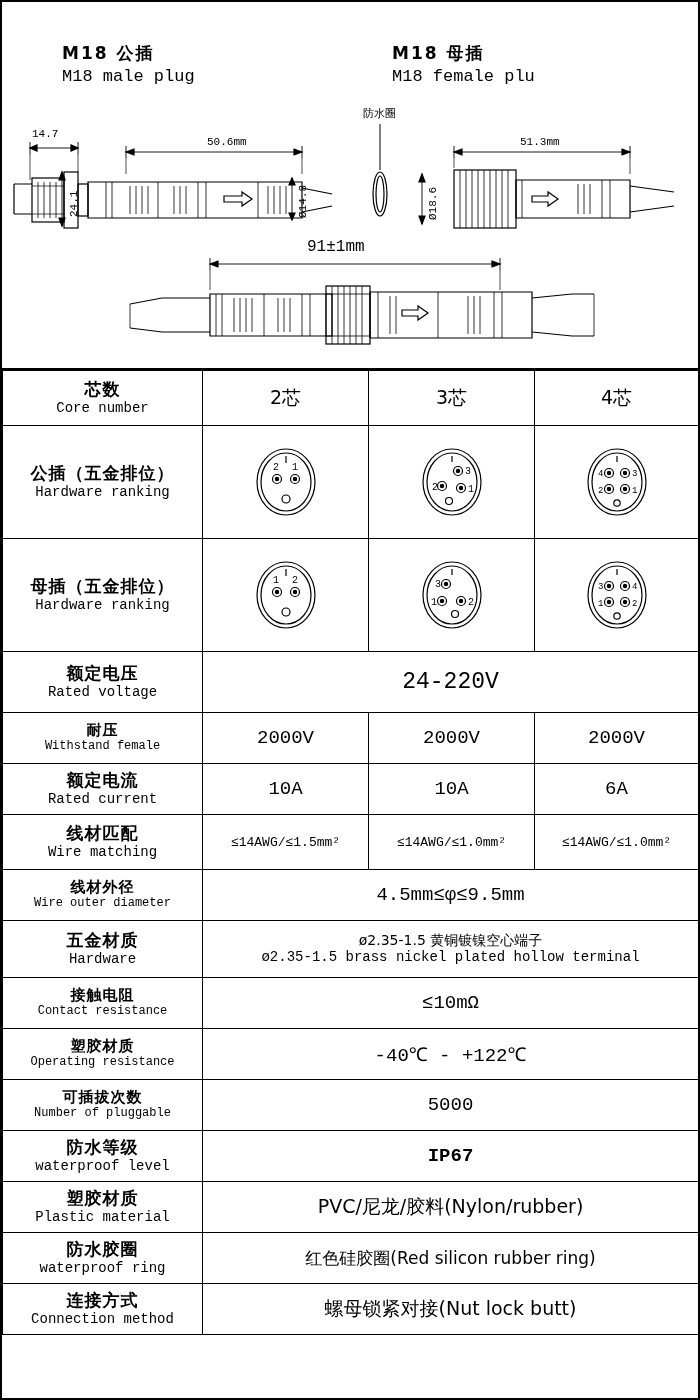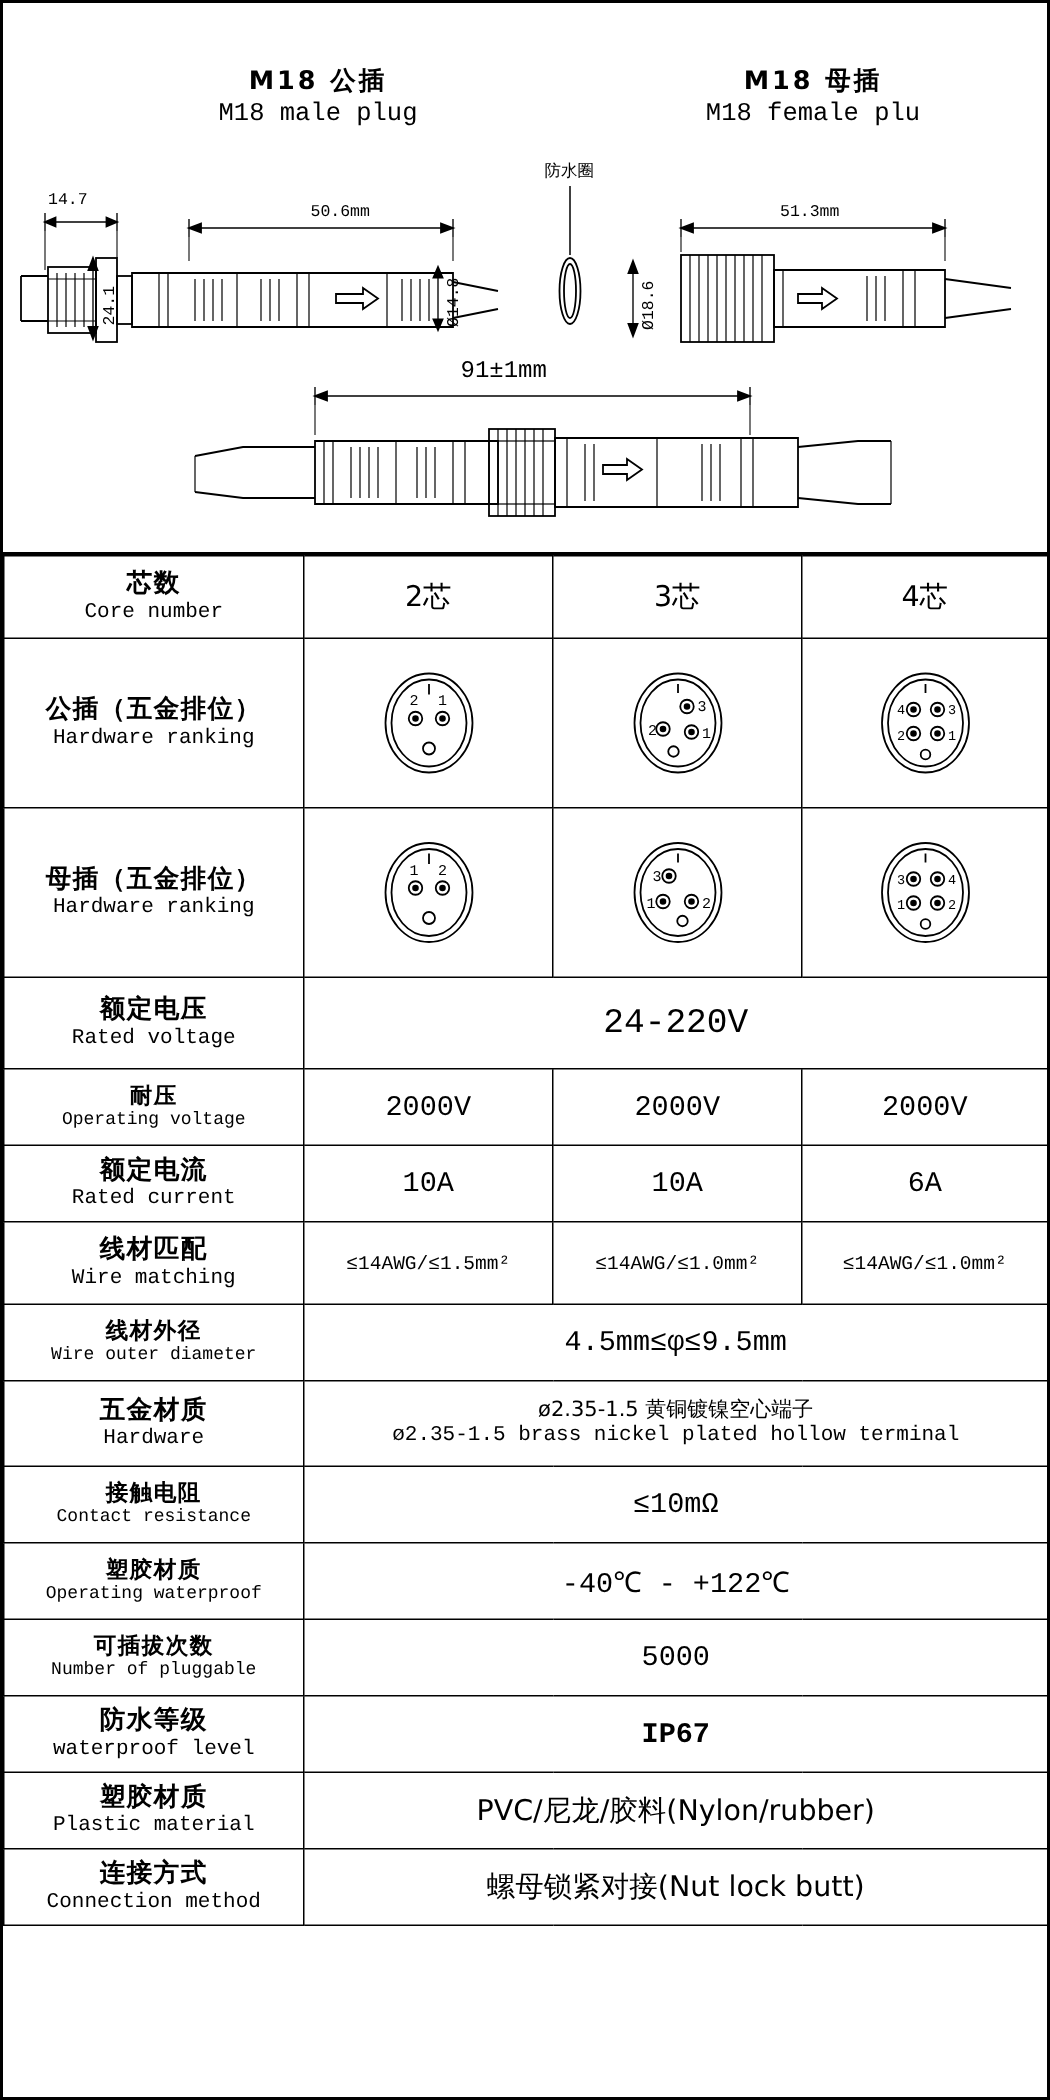--- a/index.html
+++ b/index.html
@@ -8,21 +8,21 @@
     background:#ffffff;
     font-family:"Liberation Sans", sans-serif;
     color:#000;
     overflow:hidden;
   }
   .sheet{position:relative;width:700px;height:1400px;box-sizing:border-box;border:2px solid #000;}
 
   
   .drawing{position:relative;height:368px;width:100%;box-sizing:border-box;border-bottom:2px solid #000;}
 
-  .ttl{position:absolute;text-align:center;font-family:"Liberation Mono", monospace;}
+  .ttl{position:absolute;text-align:left;font-family:"Liberation Mono", monospace;}
   .ttl .cn{font-family:"DejaVu Sans", sans-serif;font-size:17px;font-weight:bold;letter-spacing:2px;}
   .ttl .en{font-size:17px;margin-top:2px;}
 
   .lbl{position:absolute;font-family:"Liberation Mono", monospace;font-size:11px;white-space:nowrap;}
   .lbl.rot{transform:rotate(-90deg);transform-origin:left top;}
 
   svg.draw{position:absolute;left:0;top:0;}
 
   
   table{border-collapse:collapse;width:100%;table-layout:fixed;}
@@ -343,21 +343,21 @@
         <td class="hdr">
           <div class="cn">额定电压</div>
           <div class="en">Rated voltage</div>
         </td>
         <td class="val big" colspan="3" style="height:56px;">24-220V</td>
       </tr>
 
       <tr>
         <td class="hdr sm">
           <div class="cn">耐压</div>
-          <div class="en">Operating voltage</div>
+          <div class="en">Withstand female</div>
         </td>
         <td class="val" style="height:46px;">2000V</td>
         <td class="val">2000V</td>
         <td class="val">2000V</td>
       </tr>
 
       <tr>
         <td class="hdr">
           <div class="cn">额定电流</div>
           <div class="en">Rated current</div>
@@ -402,21 +402,21 @@
         <td class="hdr sm">
           <div class="cn">接触电阻</div>
           <div class="en">Contact resistance</div>
         </td>
         <td class="val" colspan="3" style="height:46px;">≤10mΩ</td>
       </tr>
 
       <tr>
         <td class="hdr sm">
           <div class="cn">塑胶材质</div>
-          <div class="en">Operating waterproof</div>
+          <div class="en">Operating resistance</div>
         </td>
         <td class="val" colspan="3" style="height:46px;">-40℃ - +122℃</td>
       </tr>
 
       <tr>
         <td class="hdr sm">
           <div class="cn">可插拔次数</div>
           <div class="en">Number of pluggable</div>
         </td>
         <td class="val" colspan="3" style="height:46px;">5000</td>
@@ -431,20 +431,27 @@
       </tr>
 
       <tr>
         <td class="hdr">
           <div class="cn">塑胶材质</div>
           <div class="en">Plastic material</div>
         </td>
         <td class="val" colspan="3" style="height:46px;"><span class="cnv">PVC/尼龙/胶料(Nylon/rubber)</span></td>
       </tr>
 
+      <tr>
+        <td class="hdr">
+          <div class="cn">防水胶圈</div>
+          <div class="en">waterproof ring</div>
+        </td>
+        <td class="val" colspan="3" style="height:46px;"><span class="cnv" style="font-size:17px;">红色硅胶圈(Red silicon rubber ring)</span></td>
+      </tr>
 
       <tr>
         <td class="hdr">
           <div class="cn">连接方式</div>
           <div class="en">Connection method</div>
         </td>
         <td class="val" colspan="3" style="height:46px;"><span class="cnv">螺母锁紧对接(Nut lock butt)</span></td>
       </tr>
 
     </tbody>

